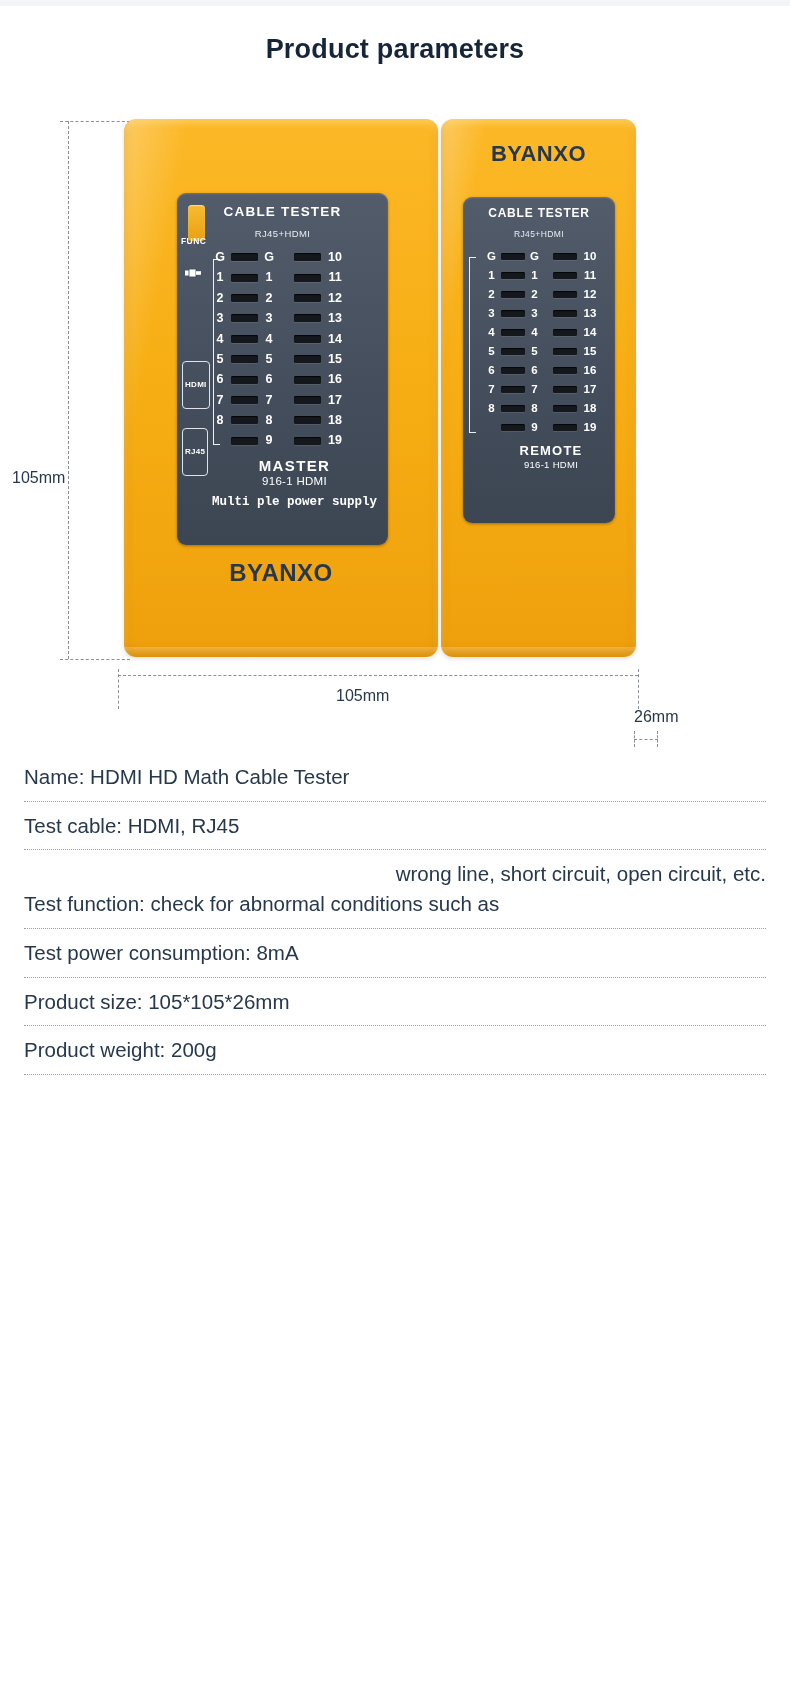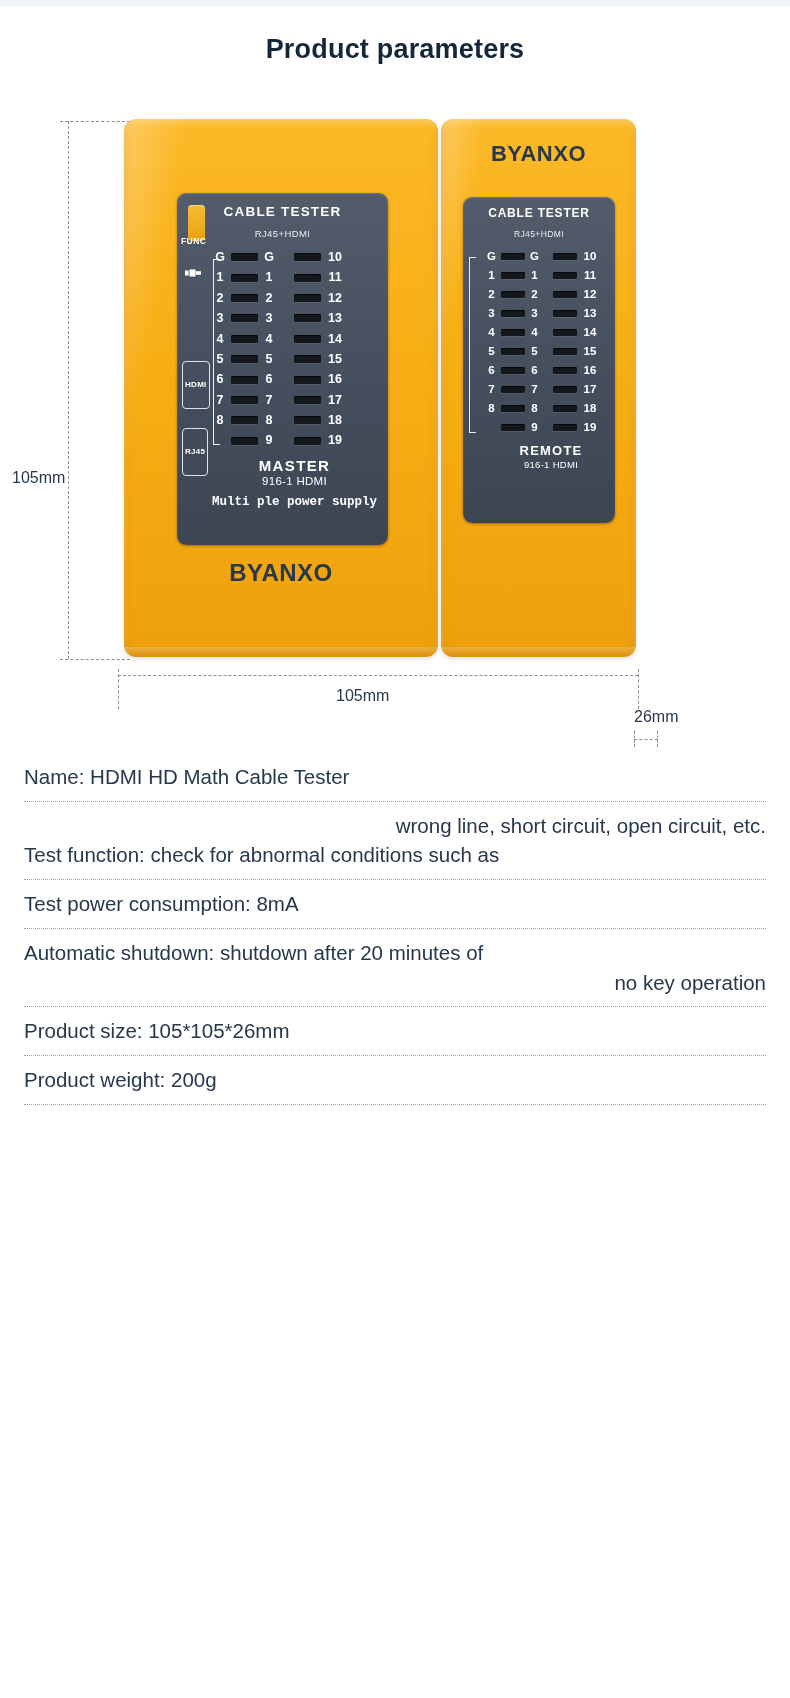--- a/index.html
+++ b/index.html
@@ -522,29 +522,28 @@
     </div>
 
   </div>
 </div>
 
 <div class="specs">
     <div class="spec-row">
       <div class="spec-line">Name: HDMI HD Math Cable Tester</div>
     </div>
     <div class="spec-row">
+      <div class="spec-line">Test cable: HDMI, RJ45</div>
+    </div>
+    <div class="spec-row">
       <div class="spec-line cont">wrong line, short circuit, open circuit, etc.</div>
       <div class="spec-line">Test function: check for abnormal conditions such as</div>
     </div>
     <div class="spec-row">
       <div class="spec-line">Test power consumption: 8mA</div>
     </div>
     <div class="spec-row">
-      <div class="spec-line">Automatic shutdown: shutdown after 20 minutes of</div>
-      <div class="spec-line cont">no key operation</div>
-    </div>
-    <div class="spec-row">
       <div class="spec-line">Product size: 105*105*26mm</div>
     </div>
     <div class="spec-row">
       <div class="spec-line">Product weight: 200g</div>
     </div>
   </div>
 
 </body></html>

